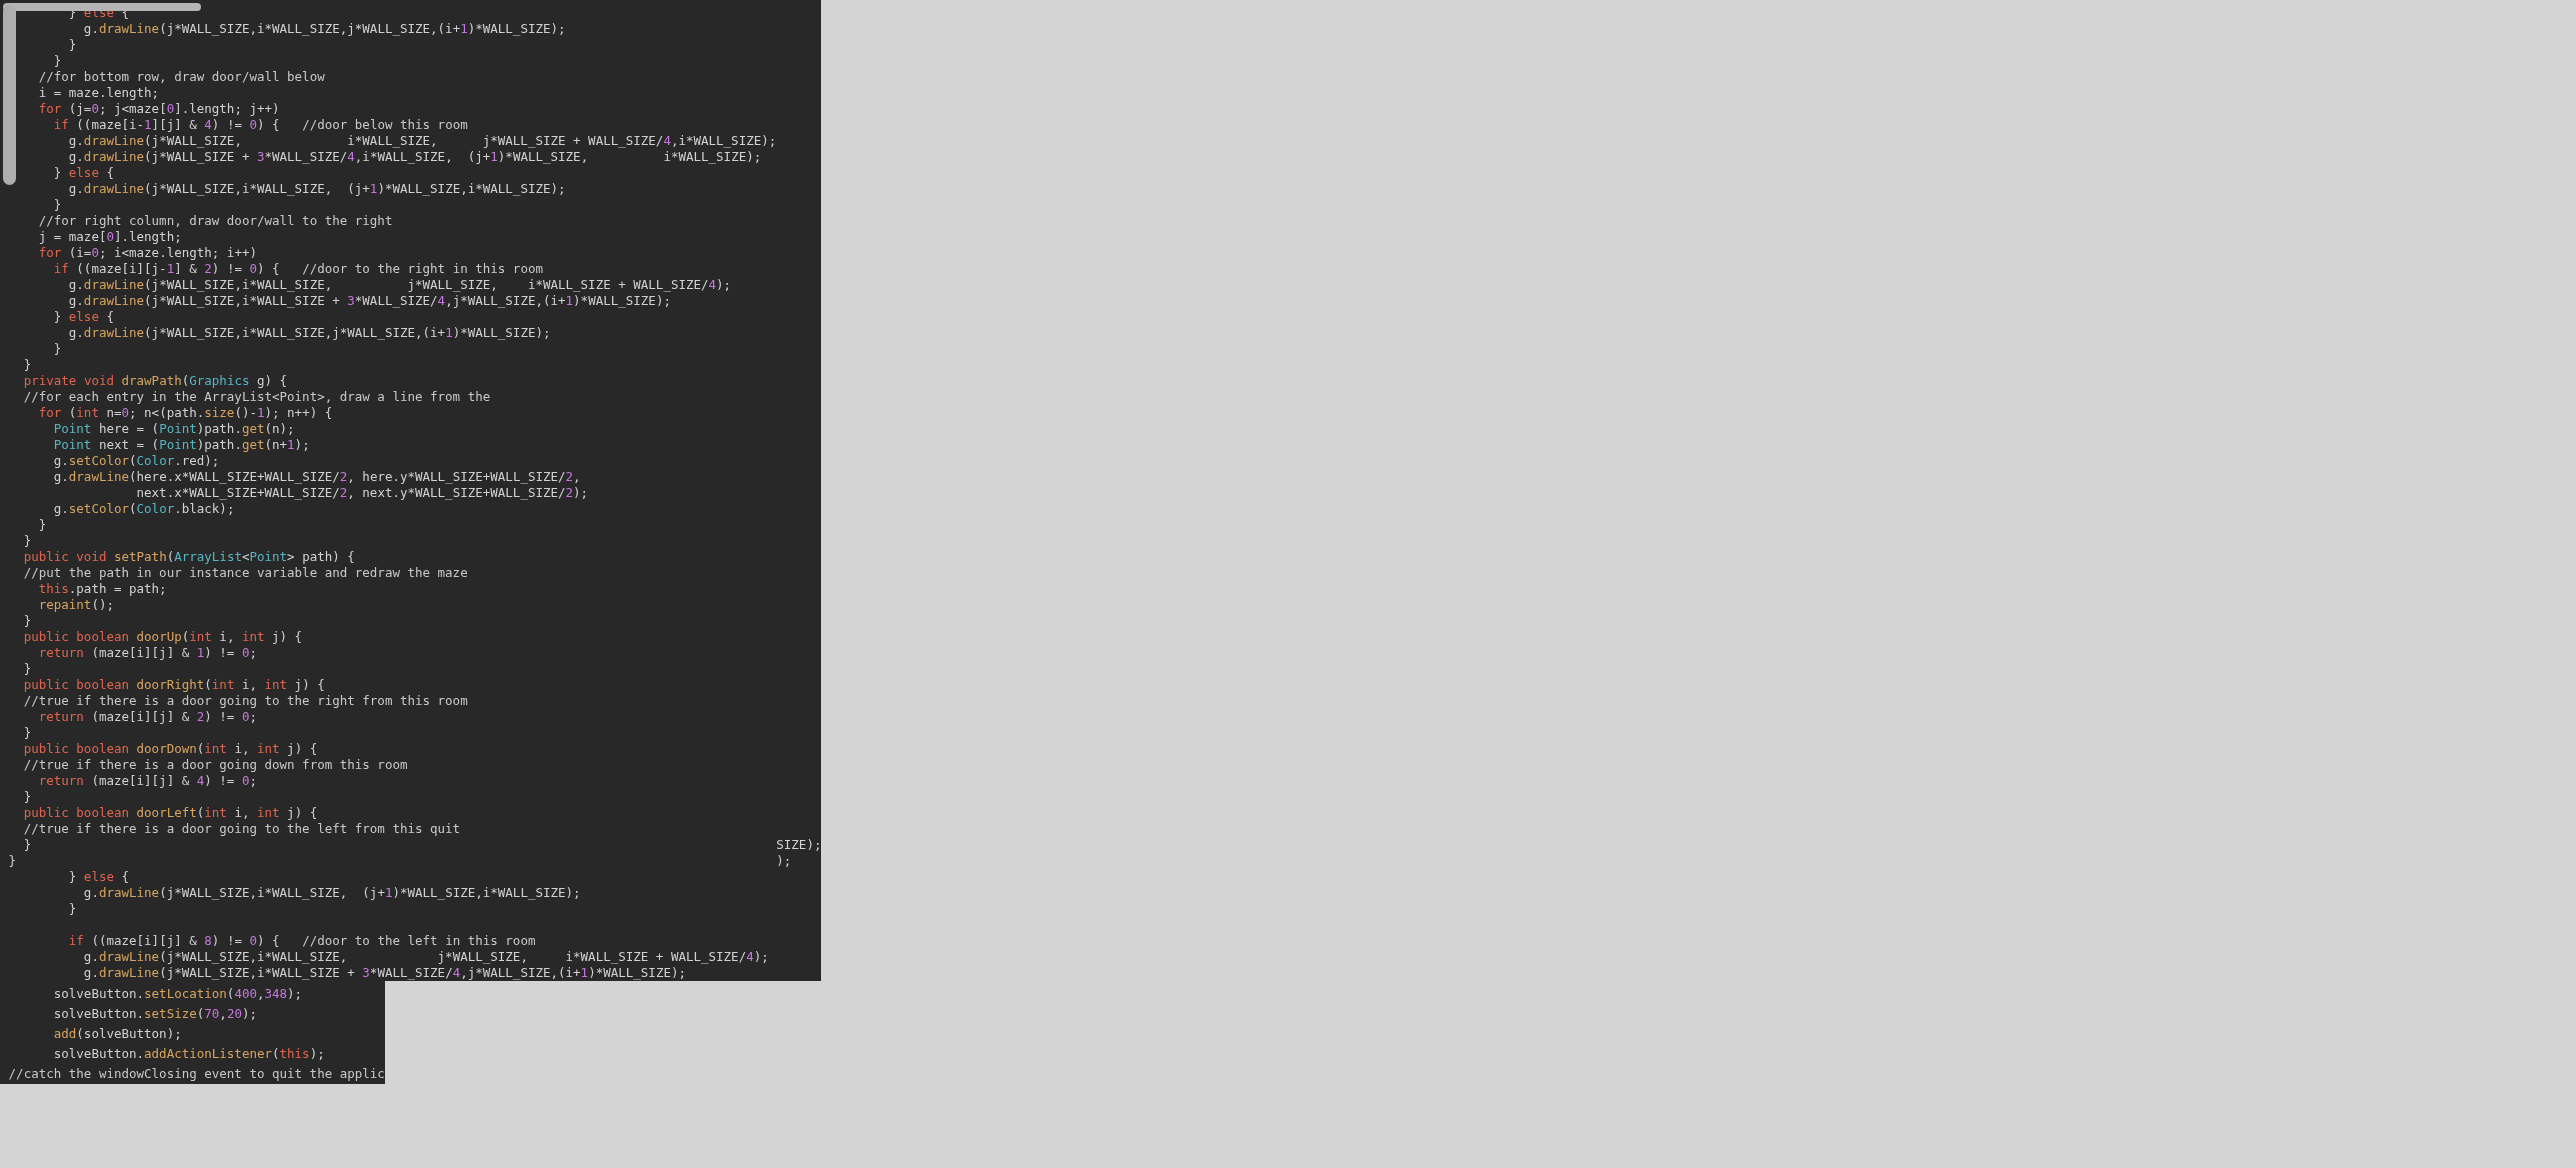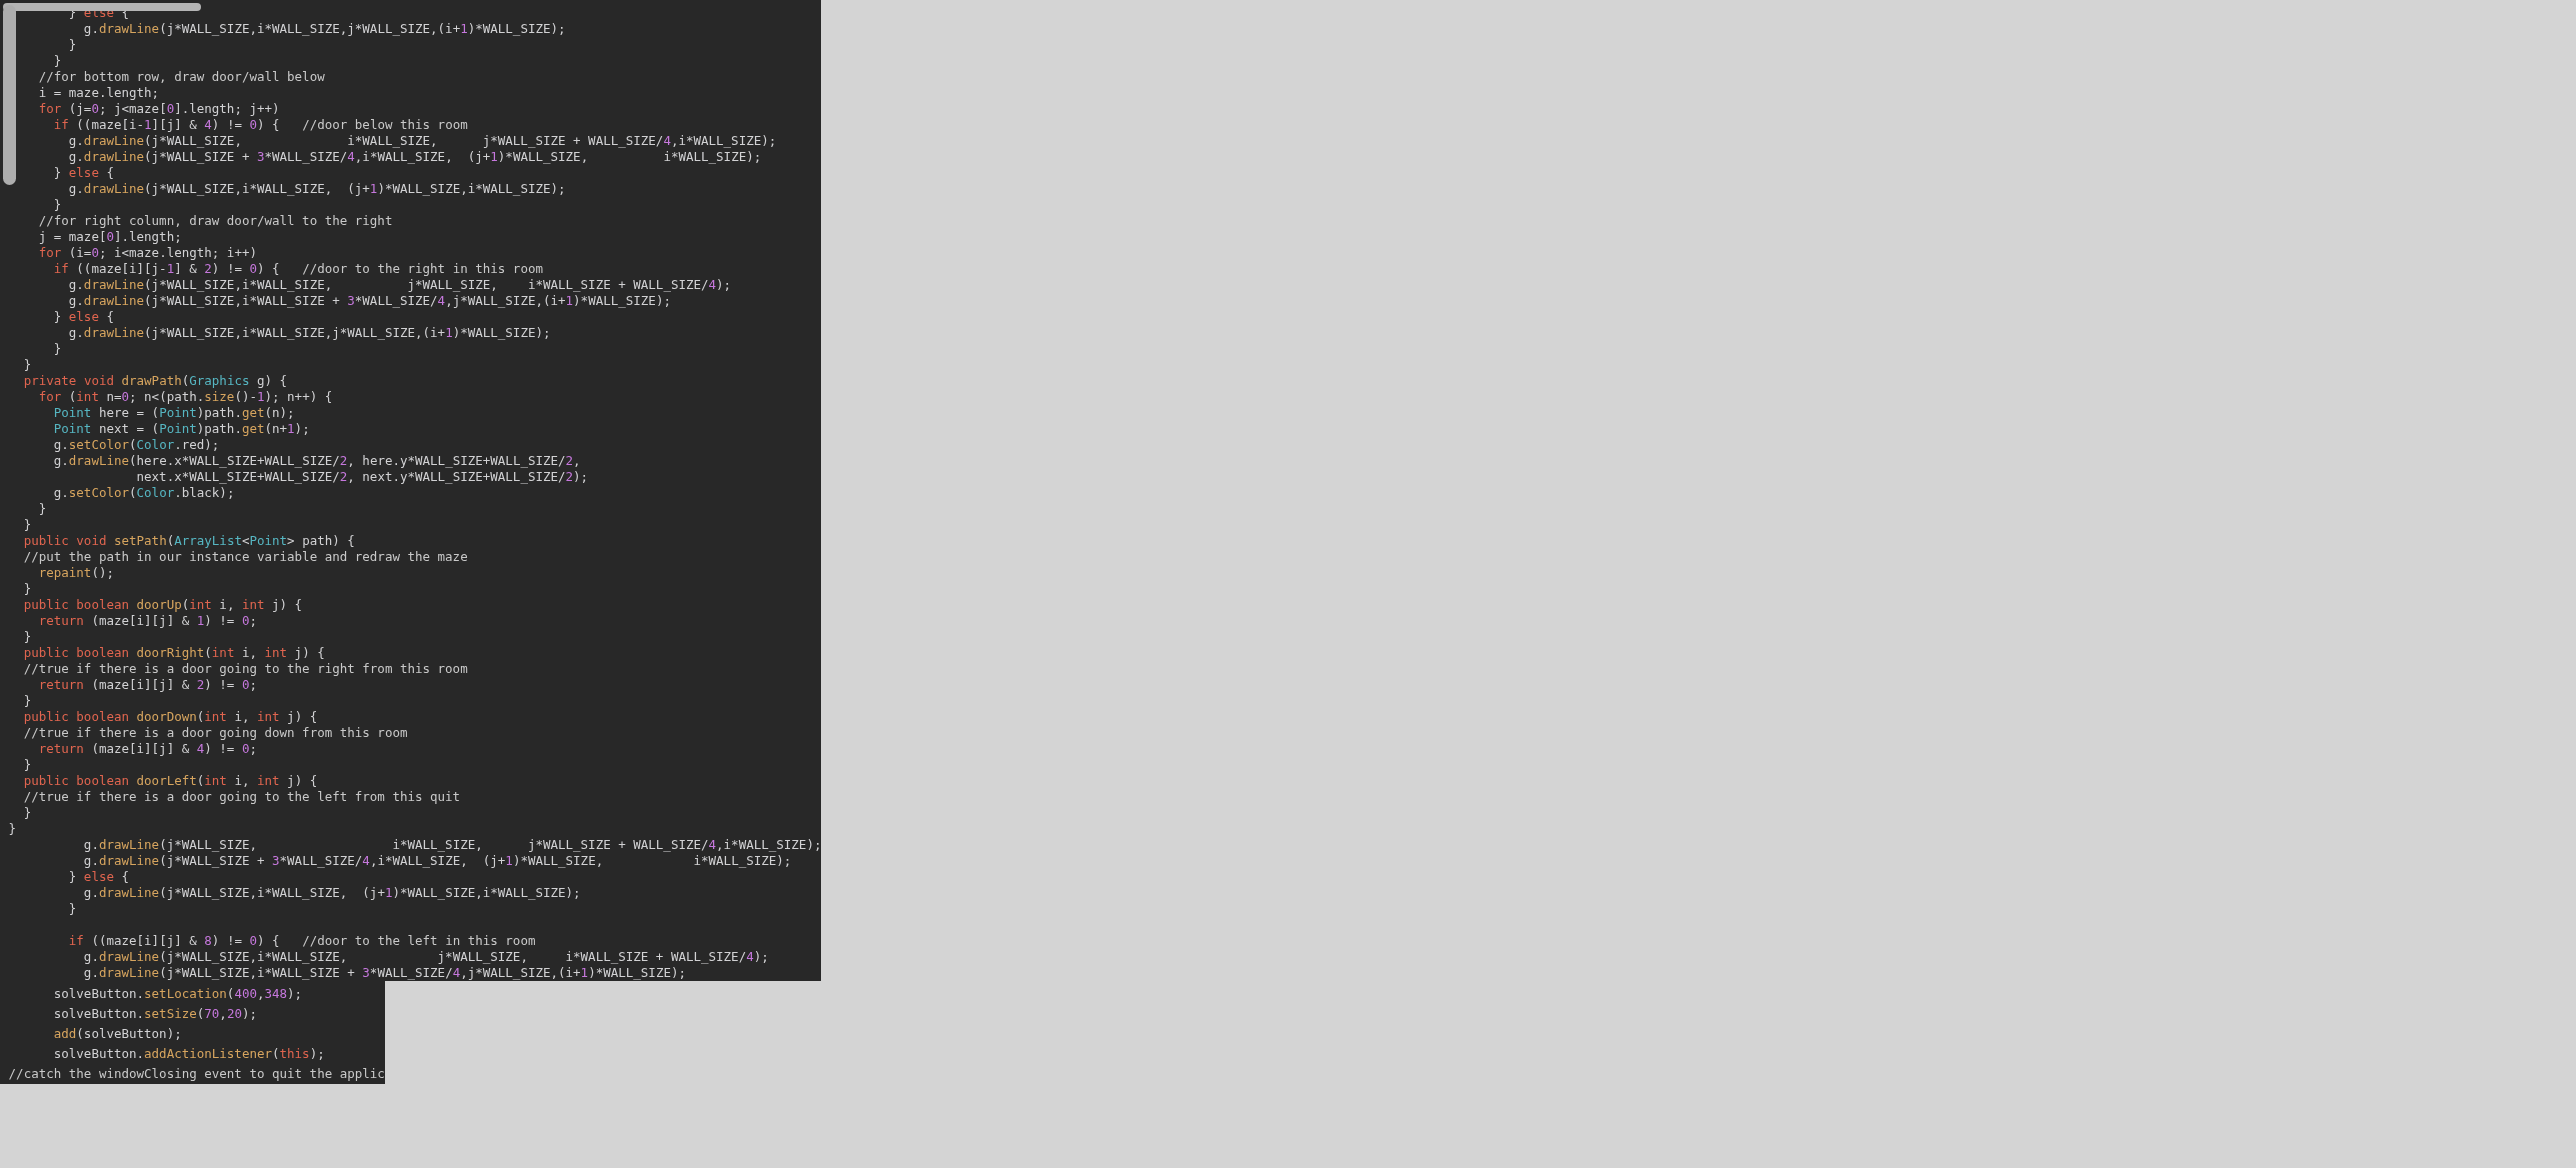--- a/index.html
+++ b/index.html
@@ -258,31 +258,33 @@
       <div class="ln"><span style="color: rgb(210, 210, 212);">    j = maze[</span><span style="color: rgb(198, 120, 221);">0</span><span style="color: rgb(210, 210, 212);">].length;</span></div>
       <div class="ln"><span style="color: rgb(210, 210, 212);">    </span><span style="color: rgb(224, 101, 79);">for</span><span style="color: rgb(210, 210, 212);"> (i=</span><span style="color: rgb(198, 120, 221);">0</span><span style="color: rgb(210, 210, 212);">; i&lt;maze.length; i++)</span></div>
       <div class="ln"><span style="color: rgb(210, 210, 212);">      </span><span style="color: rgb(224, 101, 79);">if</span><span style="color: rgb(210, 210, 212);"> ((maze[i][j-</span><span style="color: rgb(198, 120, 221);">1</span><span style="color: rgb(210, 210, 212);">] &amp; </span><span style="color: rgb(198, 120, 221);">2</span><span style="color: rgb(210, 210, 212);">) != </span><span style="color: rgb(198, 120, 221);">0</span><span style="color: rgb(210, 210, 212);">) {   </span><span style="color: rgb(201, 201, 201);">//door to the right in this room</span></div>
       <div class="ln"><span style="color: rgb(210, 210, 212);">        g.</span><span style="color: rgb(215, 165, 95);">drawLine</span><span style="color: rgb(210, 210, 212);">(j*</span><span style="color: rgb(210, 210, 212);">WALL_SIZE</span><span style="color: rgb(210, 210, 212);">,i*</span><span style="color: rgb(210, 210, 212);">WALL_SIZE</span><span style="color: rgb(210, 210, 212);">,          j*</span><span style="color: rgb(210, 210, 212);">WALL_SIZE</span><span style="color: rgb(210, 210, 212);">,    i*</span><span style="color: rgb(210, 210, 212);">WALL_SIZE</span><span style="color: rgb(210, 210, 212);"> + </span><span style="color: rgb(210, 210, 212);">WALL_SIZE</span><span style="color: rgb(210, 210, 212);">/</span><span style="color: rgb(198, 120, 221);">4</span><span style="color: rgb(210, 210, 212);">);</span></div>
       <div class="ln"><span style="color: rgb(210, 210, 212);">        g.</span><span style="color: rgb(215, 165, 95);">drawLine</span><span style="color: rgb(210, 210, 212);">(j*</span><span style="color: rgb(210, 210, 212);">WALL_SIZE</span><span style="color: rgb(210, 210, 212);">,i*</span><span style="color: rgb(210, 210, 212);">WALL_SIZE</span><span style="color: rgb(210, 210, 212);"> + </span><span style="color: rgb(198, 120, 221);">3</span><span style="color: rgb(210, 210, 212);">*</span><span style="color: rgb(210, 210, 212);">WALL_SIZE</span><span style="color: rgb(210, 210, 212);">/</span><span style="color: rgb(198, 120, 221);">4</span><span style="color: rgb(210, 210, 212);">,j*</span><span style="color: rgb(210, 210, 212);">WALL_SIZE</span><span style="color: rgb(210, 210, 212);">,(i+</span><span style="color: rgb(198, 120, 221);">1</span><span style="color: rgb(210, 210, 212);">)*</span><span style="color: rgb(210, 210, 212);">WALL_SIZE</span><span style="color: rgb(210, 210, 212);">);</span></div>
       <div class="ln"><span style="color: rgb(210, 210, 212);">      } </span><span style="color: rgb(224, 101, 79);">else</span><span style="color: rgb(210, 210, 212);"> {</span></div>
       <div class="ln"><span style="color: rgb(210, 210, 212);">        g.</span><span style="color: rgb(215, 165, 95);">drawLine</span><span style="color: rgb(210, 210, 212);">(j*</span><span style="color: rgb(210, 210, 212);">WALL_SIZE</span><span style="color: rgb(210, 210, 212);">,i*</span><span style="color: rgb(210, 210, 212);">WALL_SIZE</span><span style="color: rgb(210, 210, 212);">,j*</span><span style="color: rgb(210, 210, 212);">WALL_SIZE</span><span style="color: rgb(210, 210, 212);">,(i+</span><span style="color: rgb(198, 120, 221);">1</span><span style="color: rgb(210, 210, 212);">)*</span><span style="color: rgb(210, 210, 212);">WALL_SIZE</span><span style="color: rgb(210, 210, 212);">);</span></div>
       <div class="ln"><span style="color: rgb(210, 210, 212);">      }</span></div>
       <div class="ln"><span style="color: rgb(210, 210, 212);">  }</span></div>
       <div class="ln"><span style="color: rgb(210, 210, 212);">  </span><span style="color: rgb(224, 101, 79);">private</span><span style="color: rgb(210, 210, 212);"> </span><span style="color: rgb(224, 101, 79);">void</span><span style="color: rgb(210, 210, 212);"> </span><span style="color: rgb(215, 165, 95);">drawPath</span><span style="color: rgb(210, 210, 212);">(</span><span style="color: rgb(86, 182, 194);">Graphics</span><span style="color: rgb(210, 210, 212);"> g) {</span></div>
+      <div class="ln"><span style="color: rgb(210, 210, 212);">  </span><span style="color: rgb(201, 201, 201);">//for each entry in the ArrayList&lt;Point&gt;, draw a line from the</span></div>
       <div class="ln"><span style="color: rgb(210, 210, 212);">    </span><span style="color: rgb(224, 101, 79);">for</span><span style="color: rgb(210, 210, 212);"> (</span><span style="color: rgb(224, 101, 79);">int</span><span style="color: rgb(210, 210, 212);"> n=</span><span style="color: rgb(198, 120, 221);">0</span><span style="color: rgb(210, 210, 212);">; n&lt;(path.</span><span style="color: rgb(215, 165, 95);">size</span><span style="color: rgb(210, 210, 212);">()-</span><span style="color: rgb(198, 120, 221);">1</span><span style="color: rgb(210, 210, 212);">); n++) {</span></div>
       <div class="ln"><span style="color: rgb(210, 210, 212);">      </span><span style="color: rgb(86, 182, 194);">Point</span><span style="color: rgb(210, 210, 212);"> here = (</span><span style="color: rgb(86, 182, 194);">Point</span><span style="color: rgb(210, 210, 212);">)path.</span><span style="color: rgb(215, 165, 95);">get</span><span style="color: rgb(210, 210, 212);">(n);</span></div>
       <div class="ln"><span style="color: rgb(210, 210, 212);">      </span><span style="color: rgb(86, 182, 194);">Point</span><span style="color: rgb(210, 210, 212);"> next = (</span><span style="color: rgb(86, 182, 194);">Point</span><span style="color: rgb(210, 210, 212);">)path.</span><span style="color: rgb(215, 165, 95);">get</span><span style="color: rgb(210, 210, 212);">(n+</span><span style="color: rgb(198, 120, 221);">1</span><span style="color: rgb(210, 210, 212);">);</span></div>
       <div class="ln"><span style="color: rgb(210, 210, 212);">      g.</span><span style="color: rgb(215, 165, 95);">setColor</span><span style="color: rgb(210, 210, 212);">(</span><span style="color: rgb(86, 182, 194);">Color</span><span style="color: rgb(210, 210, 212);">.red);</span></div>
       <div class="ln"><span style="color: rgb(210, 210, 212);">      g.</span><span style="color: rgb(215, 165, 95);">drawLine</span><span style="color: rgb(210, 210, 212);">(here.x*</span><span style="color: rgb(210, 210, 212);">WALL_SIZE</span><span style="color: rgb(210, 210, 212);">+</span><span style="color: rgb(210, 210, 212);">WALL_SIZE</span><span style="color: rgb(210, 210, 212);">/</span><span style="color: rgb(198, 120, 221);">2</span><span style="color: rgb(210, 210, 212);">, here.y*</span><span style="color: rgb(210, 210, 212);">WALL_SIZE</span><span style="color: rgb(210, 210, 212);">+</span><span style="color: rgb(210, 210, 212);">WALL_SIZE</span><span style="color: rgb(210, 210, 212);">/</span><span style="color: rgb(198, 120, 221);">2</span><span style="color: rgb(210, 210, 212);">,</span></div>
       <div class="ln"><span style="color: rgb(210, 210, 212);">                 next.x*</span><span style="color: rgb(210, 210, 212);">WALL_SIZE</span><span style="color: rgb(210, 210, 212);">+</span><span style="color: rgb(210, 210, 212);">WALL_SIZE</span><span style="color: rgb(210, 210, 212);">/</span><span style="color: rgb(198, 120, 221);">2</span><span style="color: rgb(210, 210, 212);">, next.y*</span><span style="color: rgb(210, 210, 212);">WALL_SIZE</span><span style="color: rgb(210, 210, 212);">+</span><span style="color: rgb(210, 210, 212);">WALL_SIZE</span><span style="color: rgb(210, 210, 212);">/</span><span style="color: rgb(198, 120, 221);">2</span><span style="color: rgb(210, 210, 212);">);</span></div>
       <div class="ln"><span style="color: rgb(210, 210, 212);">      g.</span><span style="color: rgb(215, 165, 95);">setColor</span><span style="color: rgb(210, 210, 212);">(</span><span style="color: rgb(86, 182, 194);">Color</span><span style="color: rgb(210, 210, 212);">.black);</span></div>
       <div class="ln"><span style="color: rgb(210, 210, 212);">    }</span></div>
       <div class="ln"><span style="color: rgb(210, 210, 212);">  }</span></div>
       <div class="ln"><span style="color: rgb(210, 210, 212);">  </span><span style="color: rgb(224, 101, 79);">public</span><span style="color: rgb(210, 210, 212);"> </span><span style="color: rgb(224, 101, 79);">void</span><span style="color: rgb(210, 210, 212);"> </span><span style="color: rgb(215, 165, 95);">setPath</span><span style="color: rgb(210, 210, 212);">(</span><span style="color: rgb(86, 182, 194);">ArrayList</span><span style="color: rgb(210, 210, 212);">&lt;</span><span style="color: rgb(86, 182, 194);">Point</span><span style="color: rgb(210, 210, 212);">&gt; path) {</span></div>
       <div class="ln"><span style="color: rgb(210, 210, 212);">  </span><span style="color: rgb(201, 201, 201);">//put the path in our instance variable and redraw the maze</span></div>
+      <div class="ln"><span style="color: rgb(210, 210, 212);">    </span><span style="color: rgb(224, 101, 79);">this</span><span style="color: rgb(210, 210, 212);">.path = path;</span></div>
       <div class="ln"><span style="color: rgb(210, 210, 212);">    </span><span style="color: rgb(215, 165, 95);">repaint</span><span style="color: rgb(210, 210, 212);">();</span></div>
       <div class="ln"><span style="color: rgb(210, 210, 212);">  }</span></div>
       <div class="ln"><span style="color: rgb(210, 210, 212);">  </span><span style="color: rgb(224, 101, 79);">public</span><span style="color: rgb(210, 210, 212);"> </span><span style="color: rgb(224, 101, 79);">boolean</span><span style="color: rgb(210, 210, 212);"> </span><span style="color: rgb(215, 165, 95);">doorUp</span><span style="color: rgb(210, 210, 212);">(</span><span style="color: rgb(224, 101, 79);">int</span><span style="color: rgb(210, 210, 212);"> i, </span><span style="color: rgb(224, 101, 79);">int</span><span style="color: rgb(210, 210, 212);"> j) {</span></div>
       <div class="ln"><span style="color: rgb(210, 210, 212);">    </span><span style="color: rgb(224, 101, 79);">return</span><span style="color: rgb(210, 210, 212);"> (maze[i][j] &amp; </span><span style="color: rgb(198, 120, 221);">1</span><span style="color: rgb(210, 210, 212);">) != </span><span style="color: rgb(198, 120, 221);">0</span><span style="color: rgb(210, 210, 212);">;</span></div>
       <div class="ln"><span style="color: rgb(210, 210, 212);">  }</span></div>
       <div class="ln"><span style="color: rgb(210, 210, 212);">  </span><span style="color: rgb(224, 101, 79);">public</span><span style="color: rgb(210, 210, 212);"> </span><span style="color: rgb(224, 101, 79);">boolean</span><span style="color: rgb(210, 210, 212);"> </span><span style="color: rgb(215, 165, 95);">doorRight</span><span style="color: rgb(210, 210, 212);">(</span><span style="color: rgb(224, 101, 79);">int</span><span style="color: rgb(210, 210, 212);"> i, </span><span style="color: rgb(224, 101, 79);">int</span><span style="color: rgb(210, 210, 212);"> j) {</span></div>
       <div class="ln"><span style="color: rgb(210, 210, 212);">  </span><span style="color: rgb(201, 201, 201);">//true if there is a door going to the right from this room</span></div>
       <div class="ln"><span style="color: rgb(210, 210, 212);">    </span><span style="color: rgb(224, 101, 79);">return</span><span style="color: rgb(210, 210, 212);"> (maze[i][j] &amp; </span><span style="color: rgb(198, 120, 221);">2</span><span style="color: rgb(210, 210, 212);">) != </span><span style="color: rgb(198, 120, 221);">0</span><span style="color: rgb(210, 210, 212);">;</span></div>
       <div class="ln"><span style="color: rgb(210, 210, 212);">  }</span></div>
       <div class="ln"><span style="color: rgb(210, 210, 212);">  </span><span style="color: rgb(224, 101, 79);">public</span><span style="color: rgb(210, 210, 212);"> </span><span style="color: rgb(224, 101, 79);">boolean</span><span style="color: rgb(210, 210, 212);"> </span><span style="color: rgb(215, 165, 95);">doorDown</span><span style="color: rgb(210, 210, 212);">(</span><span style="color: rgb(224, 101, 79);">int</span><span style="color: rgb(210, 210, 212);"> i, </span><span style="color: rgb(224, 101, 79);">int</span><span style="color: rgb(210, 210, 212);"> j) {</span></div>

